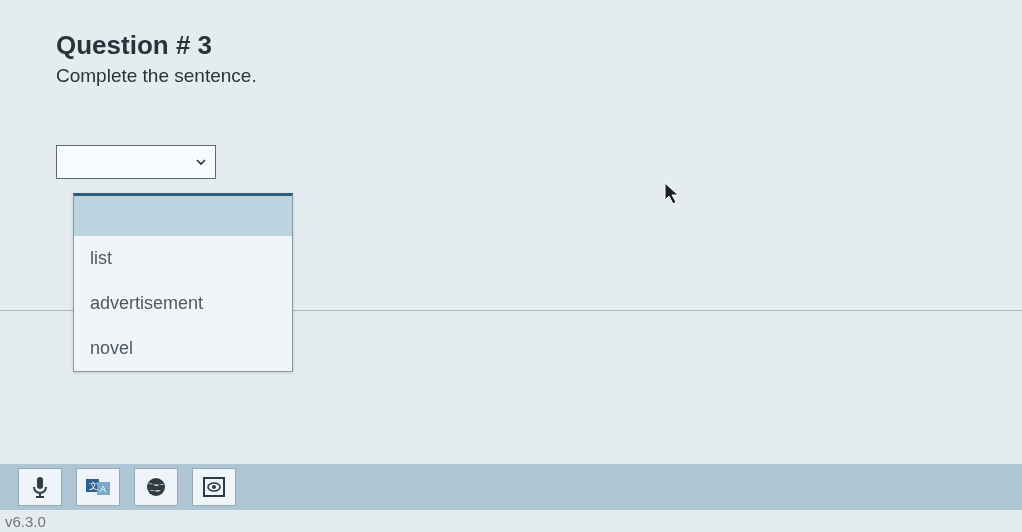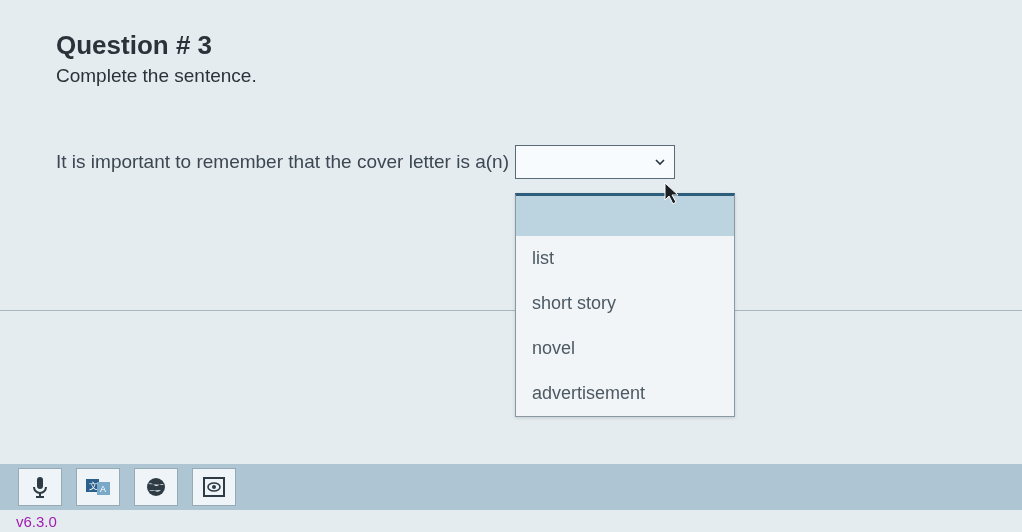--- a/index.html
+++ b/index.html
@@ -54,21 +54,21 @@
   .dd-caret {
     position: absolute;
     right: 8px;
     top: 50%;
     transform: translateY(-50%);
   }
   .dd-caret svg { display: block; }
   .dd-list {
     position: absolute;
     top: 48px;
-    left: 0;
+    left: 17px;
     width: 220px;
     background: #f1f5f7;
     border: 1px solid #8a98a1;
     border-top: 3px solid #2d5d7a;
     box-shadow: 0 1px 3px rgba(0,0,0,0.15);
     z-index: 50;
   }
   .dd-item {
     padding: 12px 16px;
     font-size: 18px;
@@ -108,59 +108,57 @@
     height: 38px;
     background: #eef4f7;
     border: 1px solid #98aab4;
     display: flex;
     align-items: center;
     justify-content: center;
   }
   .tool-btn svg { display: block; }
   .version {
     position: absolute;
-    left: 12px;
+    left: 1px;
     bottom: 0;
     font-size: 15px;
-    color: #a21caf;
+    color: #737373;
     padding: 2px 4px;
   }
   .cursor {
     position: absolute;
     top: 182px;
     left: 664px;
     z-index: 100;
   }
 </style>
 </head>
 <body>
 
 <div class="content">
   <div class="q-title">Question # 3</div>
   <div class="q-instr">Complete the sentence.</div>
 
   <div class="sentence-row">
-    <span class="sentence-text">It is important to remember that the cover letter is a(n)</span>
 
     <div class="dd-wrap">
       <div class="dd-select">
         <span></span>
         <span class="dd-caret">
           <svg width="12" height="12" viewBox="0 0 12 12">
               <path d="M2 4 L6 8 L10 4" fill="none" stroke="#2a3640" stroke-width="1.6"></path>
             </svg>
         </span>
       </div>
 
       <div class="dd-list">
         <div class="dd-item blank"></div>
         <div class="dd-item">list</div>
-        <div class="dd-item">short story</div>
+        <div class="dd-item">advertisement</div>
         <div class="dd-item">novel</div>
-        <div class="dd-item">advertisement</div>
       </div>
     </div>
   </div>
 
 </div>
 
 <div class="divider"></div>
 
 <div class="toolbar">
   <div class="tool-btn">

